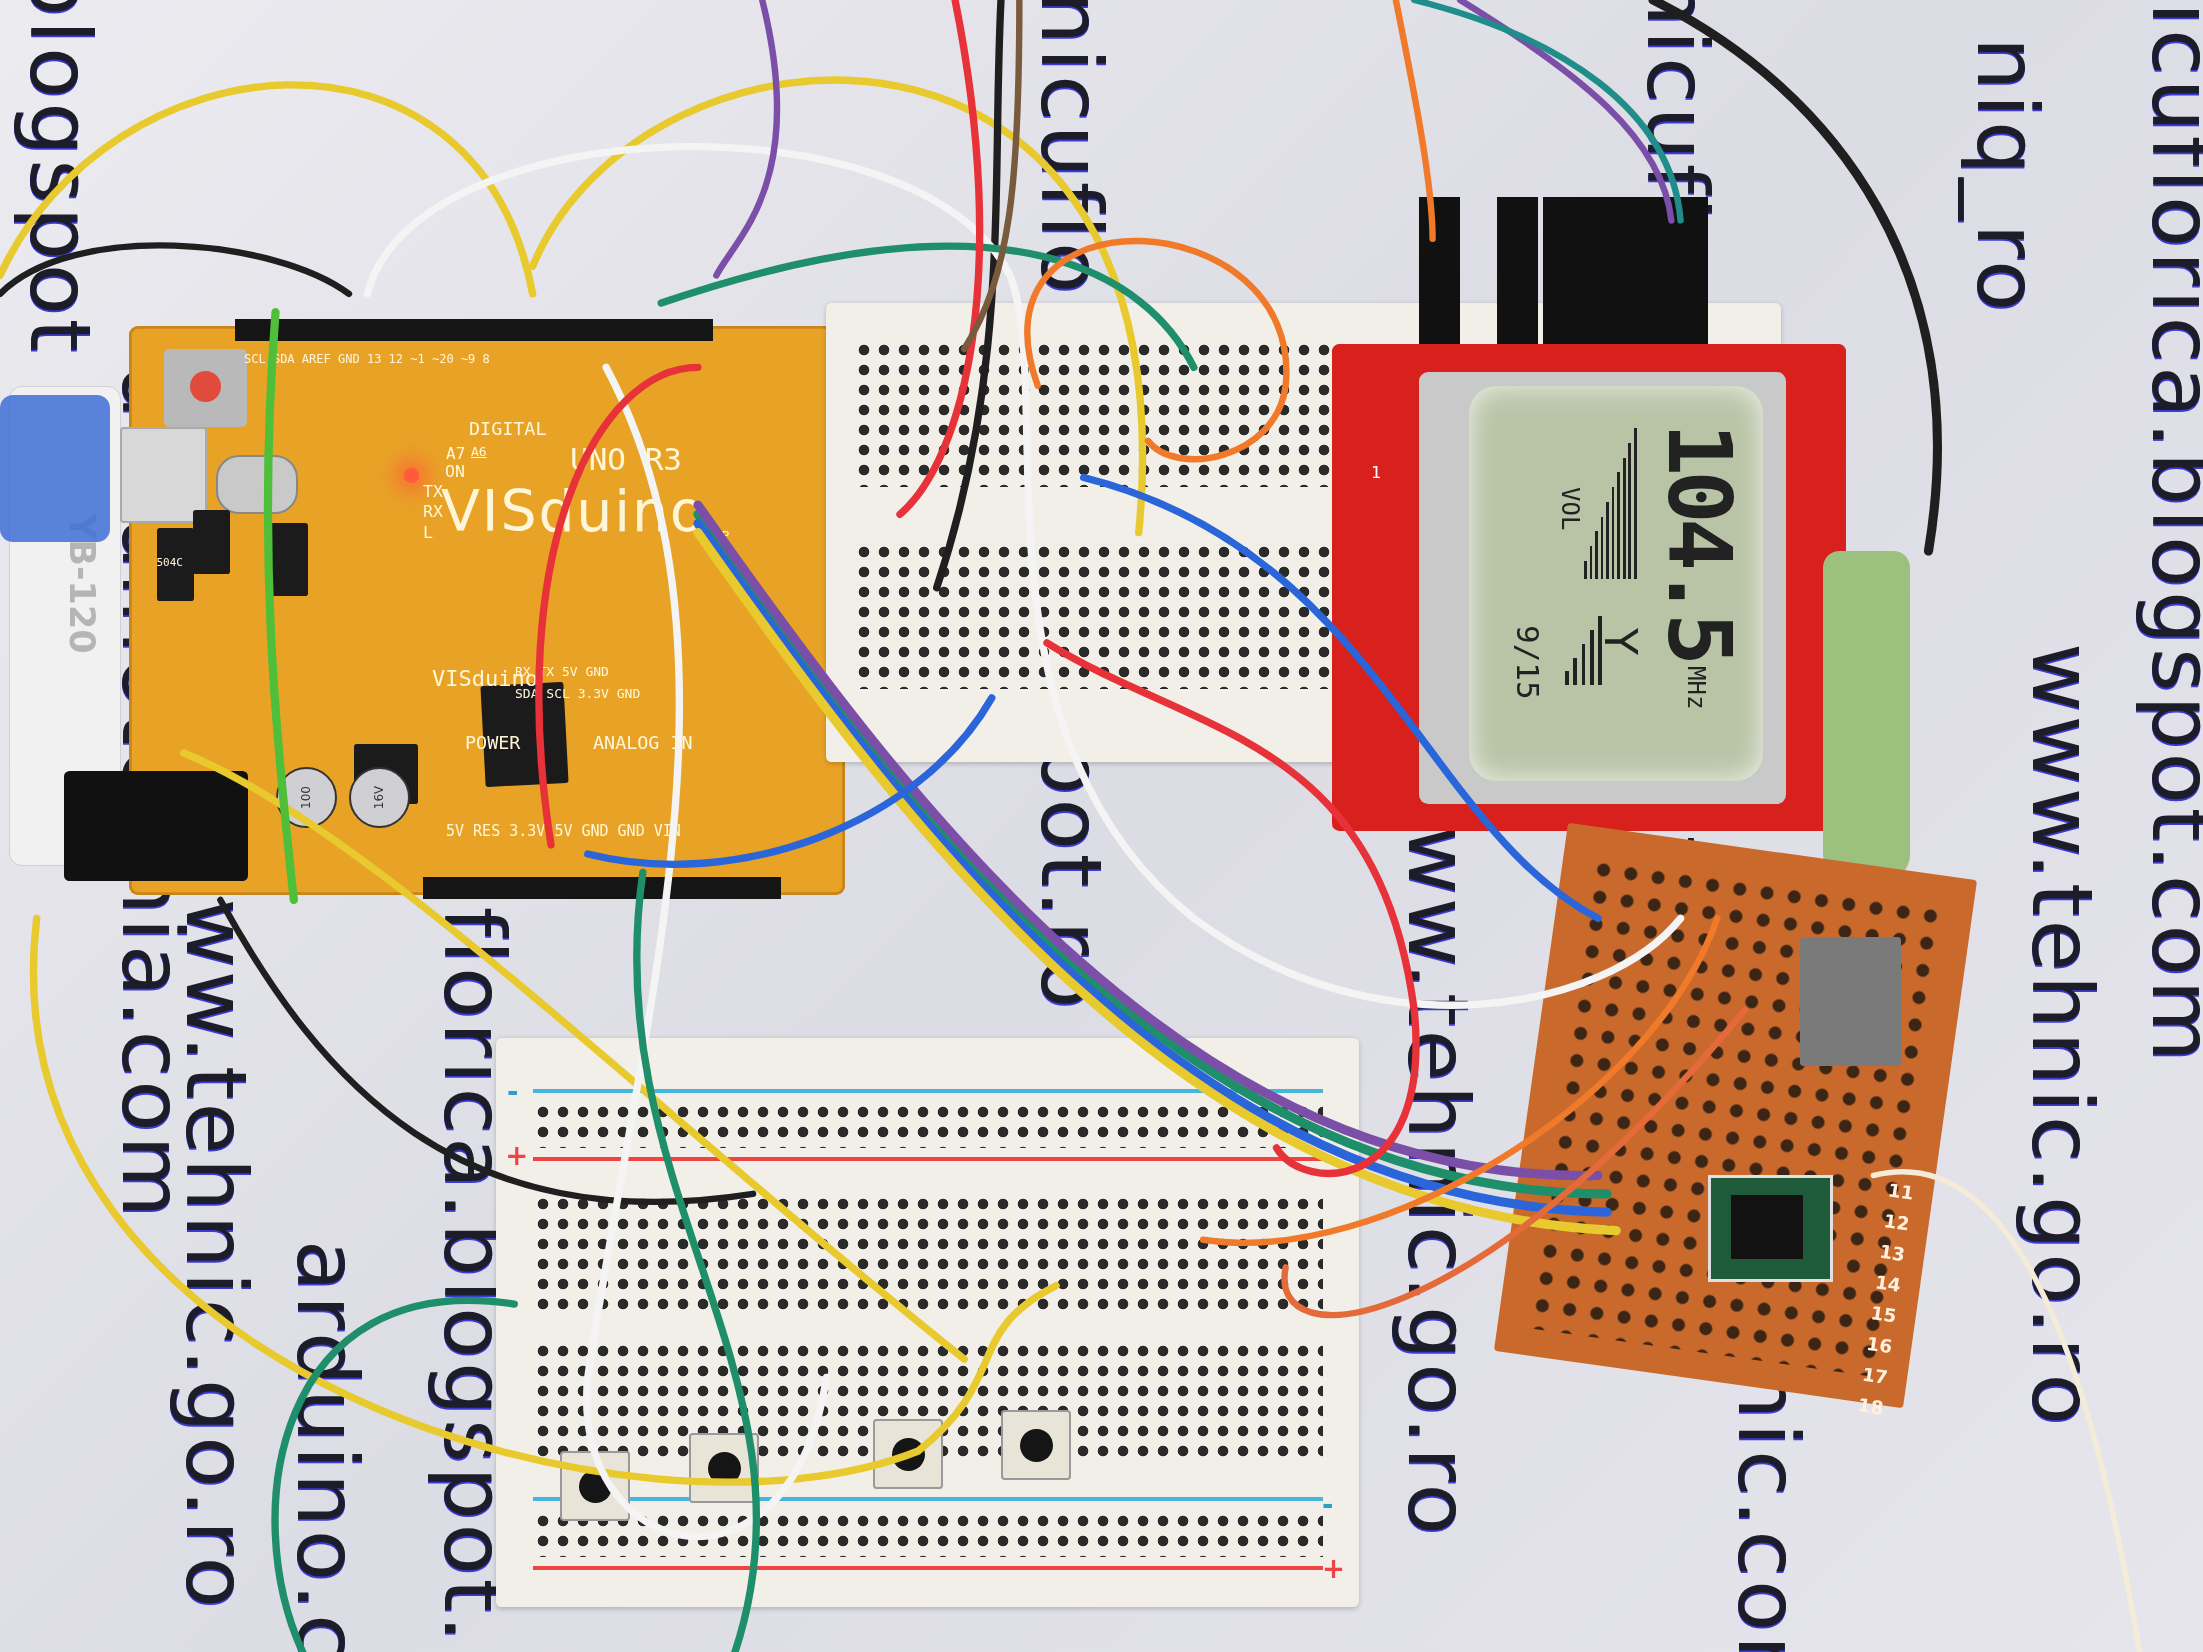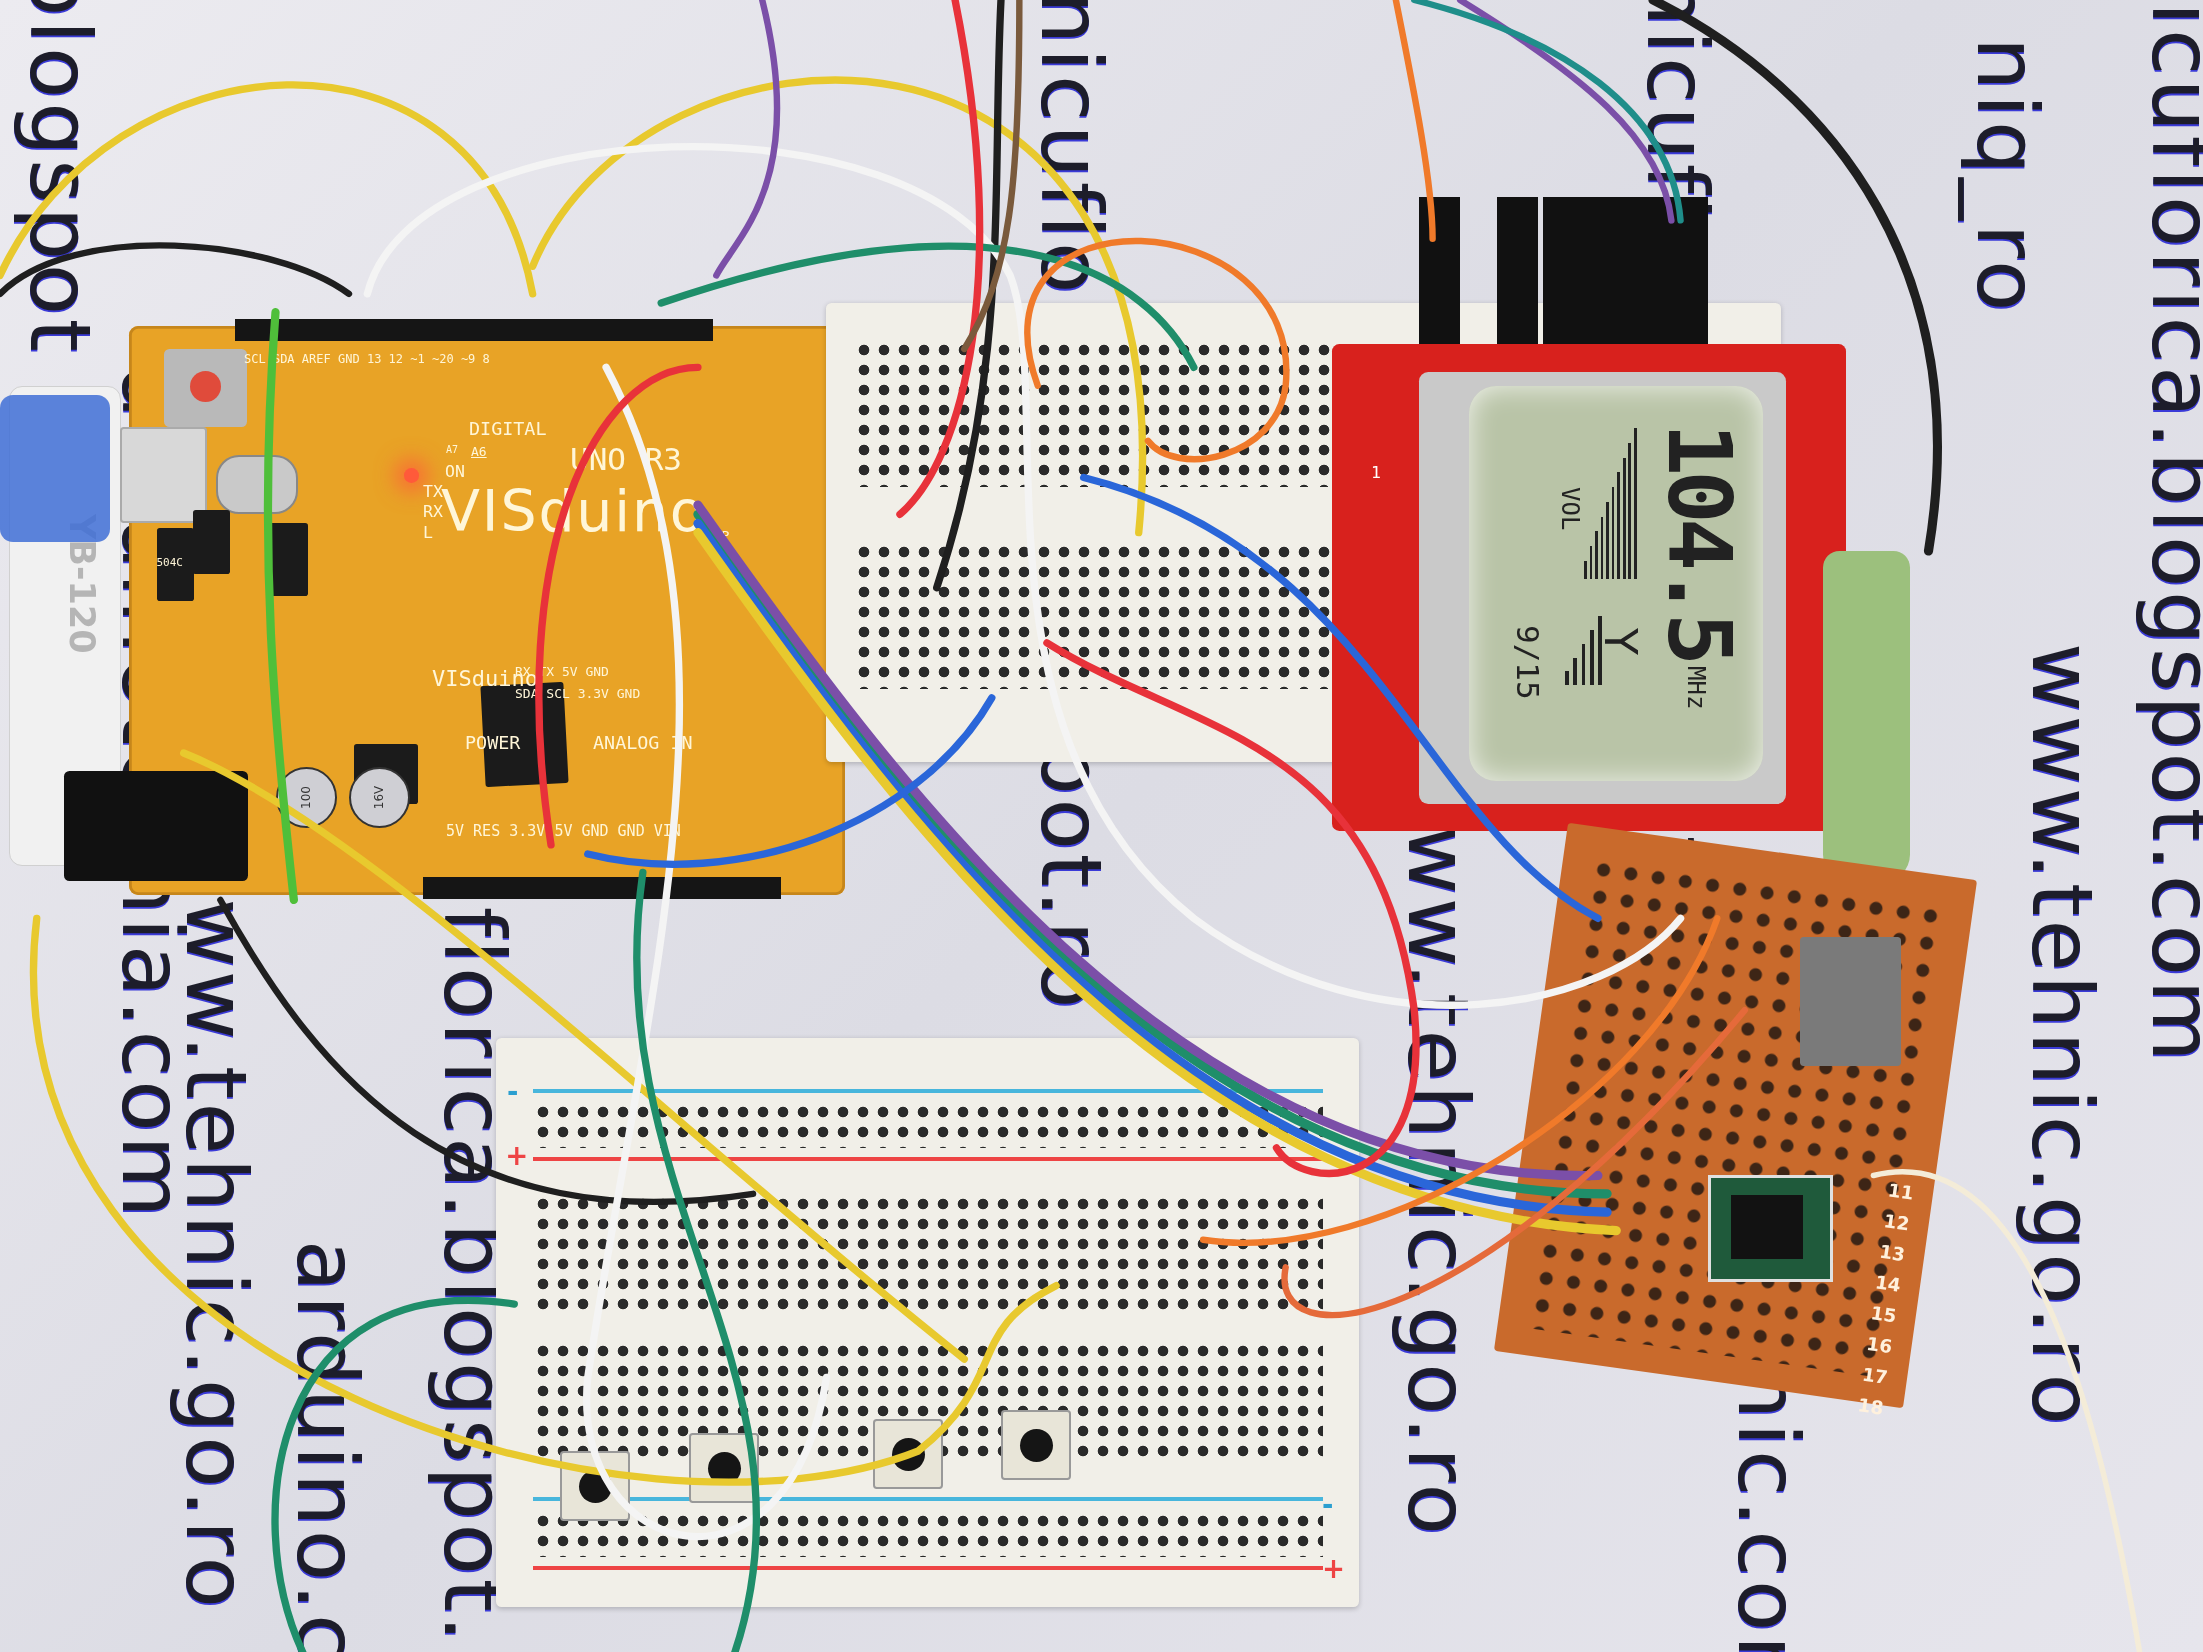--- a/index.html
+++ b/index.html
@@ -86,21 +86,21 @@
     <div class="chip" style="left:354px;top:358px;width:83px;height:101px;transform:rotate(-3deg);"></div>
     <div class="chip" style="left:225px;top:418px;width:64px;height:60px;"></div>
     <div class="led"></div>
     <div class="pcbtext" style="left:284px;top:136px;margin-left:32px;">ON</div>
     <div class="pcbtext" style="left:294px;top:156px;">TX</div>
     <div class="pcbtext" style="left:294px;top:176px;">RX</div>
     <div class="pcbtext" style="left:294px;top:197px;">L</div>
     <div class="pcbbig" style="left:312px;top:152px;">VISduino</div>
     <div class="pcbtext" style="left:441px;top:115px;font-size:31px;">UNO R3</div>
     <div class="pcbtext" style="left:340px;top:92px;font-size:18.4px;">DIGITAL</div>
-    <div class="pcbtext" style="left:317px;top:118px;font-size:10px;">A7</div>
+    <div class="pcbtext" style="left:317px;top:118px;font-size:16px;">A7</div>
     <div class="pcbtext" style="left:342px;top:118px;font-size:13px;text-decoration:underline;">A6</div>
     <div class="pcbtext" style="left:303px;top:340px;font-size:22px;">VISduino</div>
     <div class="pcbtext" style="left:386px;top:338px;font-size:13px;">
       <span>RX</span>
       <span>TX</span>
       <span>5V</span>
       <span>GND</span>
     </div>
     <div class="pcbtext" style="left:386px;top:360px;font-size:13px;">
       <span>SDA</span>

